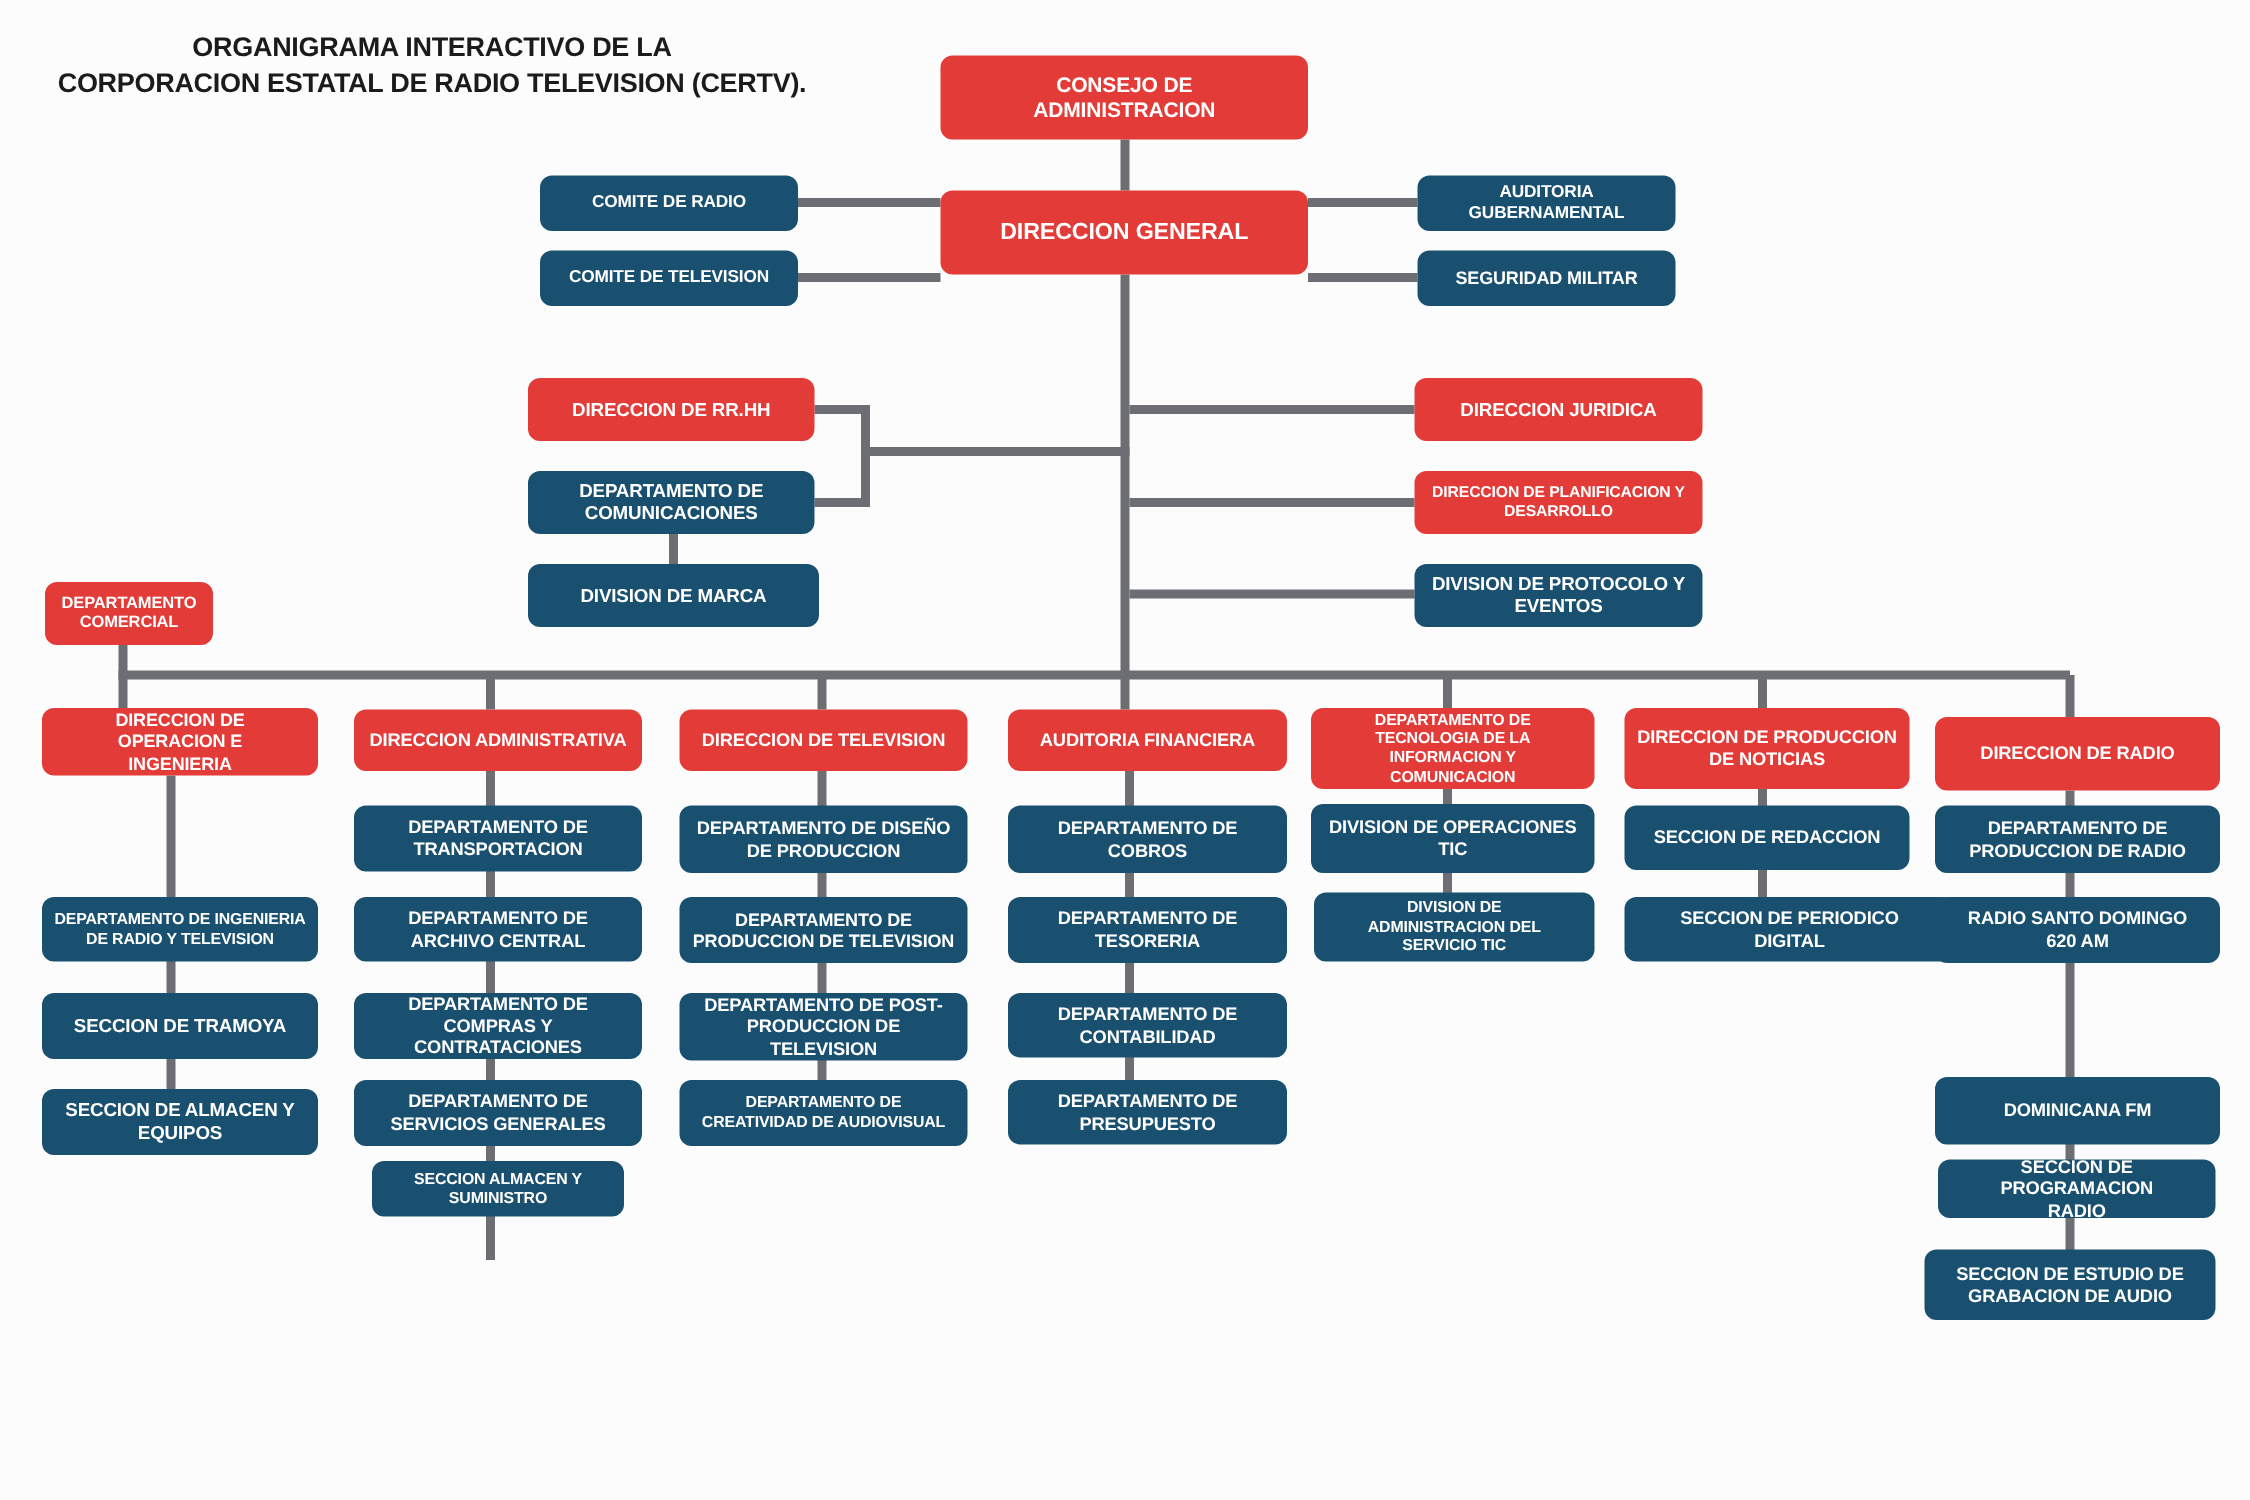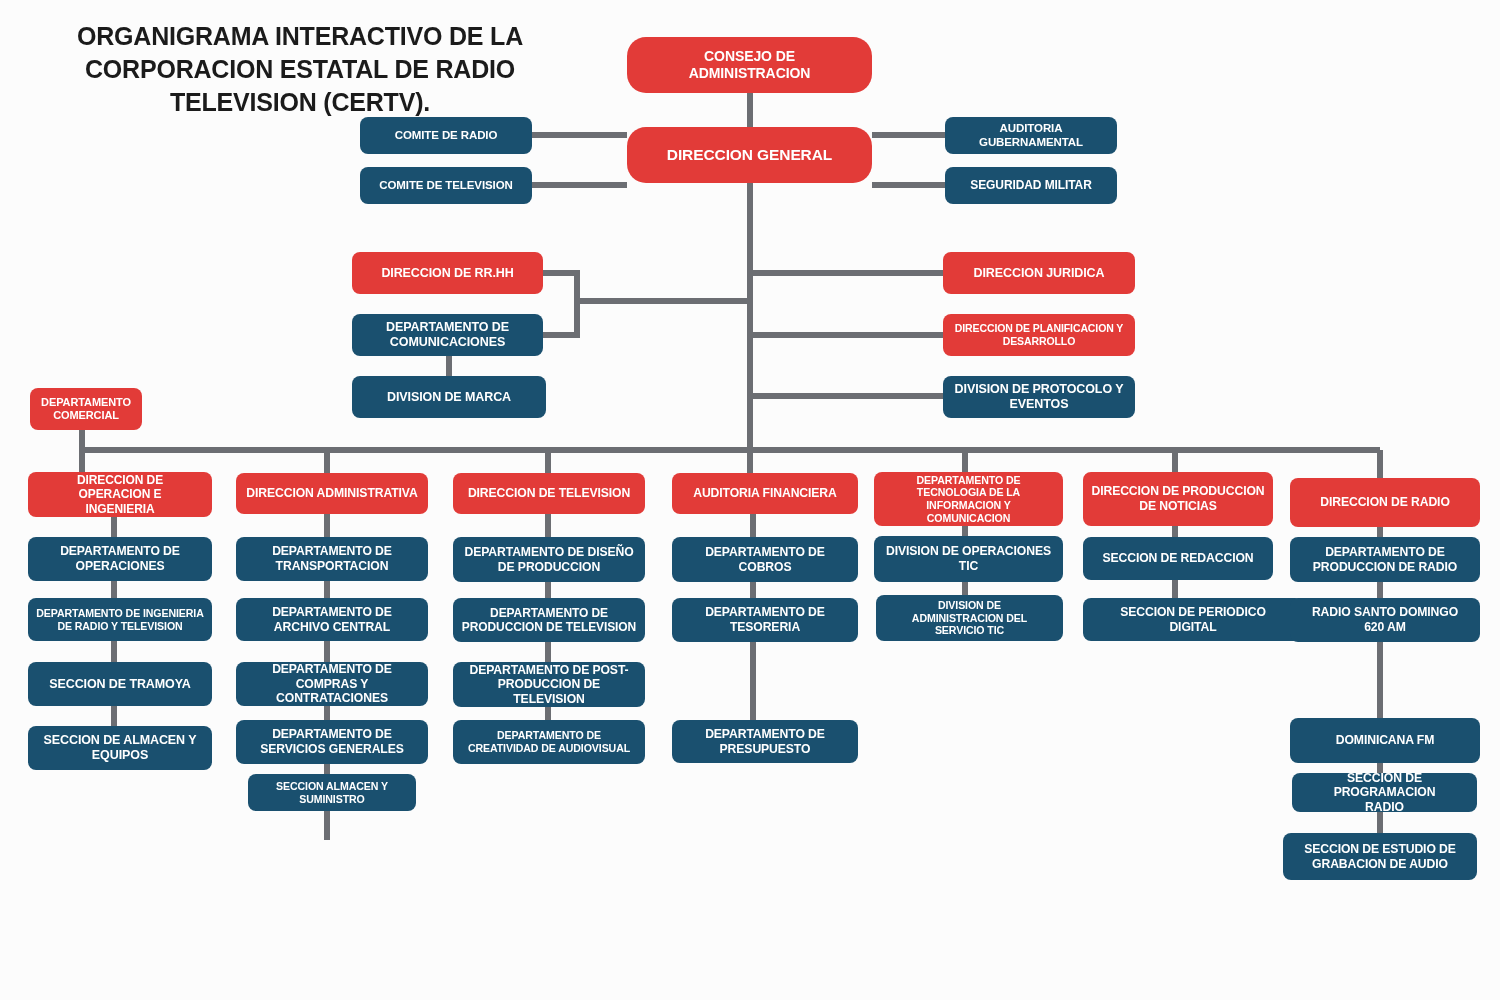--- a/index.html
+++ b/index.html
@@ -7,29 +7,29 @@
     --blue:#1A506F;
     --connector:#6C6E73;
     --titlecolor:#1B1B1B;
   }
   html,body{margin:0;padding:0;background:#FCFCFC;}
   #stage{
     position:relative;width:1500px;height:1000px;background:#FCFCFC;overflow:hidden;
     font-family:"Liberation Sans","DejaVu Sans",sans-serif;
   }
   .title{
-    position:absolute;left:40px;top:20px;width:520px;text-align:center;
-    font-weight:700;font-size:25px;line-height:1.32;color:var(--titlecolor);letter-spacing:-0.2px;
+    position:absolute;left:28px;top:20px;width:520px;text-align:center;
+    font-weight:700;font-size:18px;line-height:1.32;color:var(--titlecolor);letter-spacing:-0.2px;
   }
   .box{
     position:absolute;z-index:2;display:flex;align-items:center;justify-content:center;
     text-align:center;color:#fff;font-weight:700;border-radius:8px;line-height:1.2;
     padding:2px 8px;box-sizing:border-box;letter-spacing:-0.1px;cursor:pointer;
   }
-  .r10{border-radius:19px;}
+  .r10{border-radius:8px;}
   .red{background:var(--red);}
   .blue{background:var(--blue);}
   .ln{position:absolute;z-index:1;background:var(--connector);}
 </style>
 </head>
 <body>
 
 <div id="stage">
 
   <div class="title">
@@ -75,41 +75,41 @@
 
   <div class="box red" style="left:352px;top:252px;width:191px;height:42px;font-size:12.5px">DIRECCION DE RR.HH</div>
   <div class="box blue" style="left:352px;top:314px;width:191px;height:42px;font-size:12.5px">DEPARTAMENTO DE COMUNICACIONES</div>
   <div class="box blue" style="left:352px;top:376px;width:194px;height:42px;font-size:12.5px">DIVISION DE MARCA</div>
   <div class="box red" style="left:943px;top:252px;width:192px;height:42px;font-size:12.5px">DIRECCION JURIDICA</div>
   <div class="box red" style="left:943px;top:314px;width:192px;height:42px;font-size:10.5px">DIRECCION DE PLANIFICACION Y DESARROLLO</div>
   <div class="box blue" style="left:943px;top:376px;width:192px;height:42px;font-size:12.5px">DIVISION DE PROTOCOLO Y EVENTOS</div>
   <div class="box red" style="left:30px;top:388px;width:112px;height:42px;font-size:11px;padding:2px 6px">DEPARTAMENTO COMERCIAL</div>
 
   <div class="box red" style="left:28px;top:472px;width:184px;height:45px;font-size:12px;padding:2px 20px">DIRECCION DE OPERACION E INGENIERIA</div>
-  <div class="box blue" style="left:28px;top:537px;width:184px;height:44px;font-size:12.2px">DEPARTAMENTO DE OPERACIONES</div>
   <div class="box blue" style="left:28px;top:598px;width:184px;height:43px;font-size:10.6px;padding:2px 4px">DEPARTAMENTO DE INGENIERIA DE RADIO Y TELEVISION</div>
   <div class="box blue" style="left:28px;top:662px;width:184px;height:44px;font-size:12.5px">SECCION DE TRAMOYA</div>
   <div class="box blue" style="left:28px;top:726px;width:184px;height:44px;font-size:12.5px">SECCION DE ALMACEN Y EQUIPOS</div>
 
   <div class="box red" style="left:236px;top:473px;width:192px;height:41px;font-size:12.2px">DIRECCION ADMINISTRATIVA</div>
   <div class="box blue" style="left:236px;top:537px;width:192px;height:44px;font-size:12.2px">DEPARTAMENTO DE TRANSPORTACION</div>
   <div class="box blue" style="left:236px;top:598px;width:192px;height:43px;font-size:12.2px">DEPARTAMENTO DE ARCHIVO CENTRAL</div>
   <div class="box blue" style="left:236px;top:662px;width:192px;height:44px;font-size:12.2px">DEPARTAMENTO DE COMPRAS Y CONTRATACIONES</div>
   <div class="box blue" style="left:236px;top:720px;width:192px;height:44px;font-size:12.2px">DEPARTAMENTO DE SERVICIOS GENERALES</div>
   <div class="box blue" style="left:248px;top:774px;width:168px;height:37px;font-size:10.6px">SECCION ALMACEN Y SUMINISTRO</div>
 
   <div class="box red" style="left:453px;top:473px;width:192px;height:41px;font-size:12.2px">DIRECCION DE TELEVISION</div>
   <div class="box blue" style="left:453px;top:537px;width:192px;height:45px;font-size:12.2px">DEPARTAMENTO DE DISEÑO DE PRODUCCION</div>
   <div class="box blue" style="left:453px;top:598px;width:192px;height:44px;font-size:12px">DEPARTAMENTO DE PRODUCCION DE TELEVISION</div>
   <div class="box blue" style="left:453px;top:662px;width:192px;height:45px;font-size:12.2px">DEPARTAMENTO DE POST-PRODUCCION DE TELEVISION</div>
   <div class="box blue" style="left:453px;top:720px;width:192px;height:44px;font-size:10.6px">DEPARTAMENTO DE CREATIVIDAD DE AUDIOVISUAL</div>
 
   <div class="box red" style="left:672px;top:473px;width:186px;height:41px;font-size:12.2px">AUDITORIA FINANCIERA</div>
   <div class="box blue" style="left:672px;top:537px;width:186px;height:45px;font-size:12.2px">DEPARTAMENTO DE COBROS</div>
   <div class="box blue" style="left:672px;top:598px;width:186px;height:44px;font-size:12.2px">DEPARTAMENTO DE TESORERIA</div>
+  <div class="box blue" style="left:672px;top:662px;width:186px;height:43px;font-size:12.2px">DEPARTAMENTO DE CONTABILIDAD</div>
   <div class="box blue" style="left:672px;top:720px;width:186px;height:43px;font-size:12.2px">DEPARTAMENTO DE PRESUPUESTO</div>
 
   <div class="box red" style="left:874px;top:472px;width:189px;height:54px;font-size:10.6px;padding:2px 10px">DEPARTAMENTO DE TECNOLOGIA DE LA INFORMACION Y COMUNICACION</div>
   <div class="box blue" style="left:874px;top:536px;width:189px;height:46px;font-size:12.2px">DIVISION DE OPERACIONES TIC</div>
   <div class="box blue" style="left:876px;top:595px;width:187px;height:46px;font-size:10.6px;padding:2px 30px">DIVISION DE ADMINISTRACION DEL SERVICIO TIC</div>
 
   <div class="box red" style="left:1083px;top:472px;width:190px;height:54px;font-size:12.2px;padding:2px 6px">DIRECCION DE PRODUCCION DE NOTICIAS</div>
   <div class="box blue" style="left:1083px;top:537px;width:190px;height:43px;font-size:12.2px">SECCION DE REDACCION</div>
   <div class="box blue" style="left:1083px;top:598px;width:220px;height:43px;font-size:12.2px;padding:2px 20px">SECCION DE PERIODICO DIGITAL</div>
 

